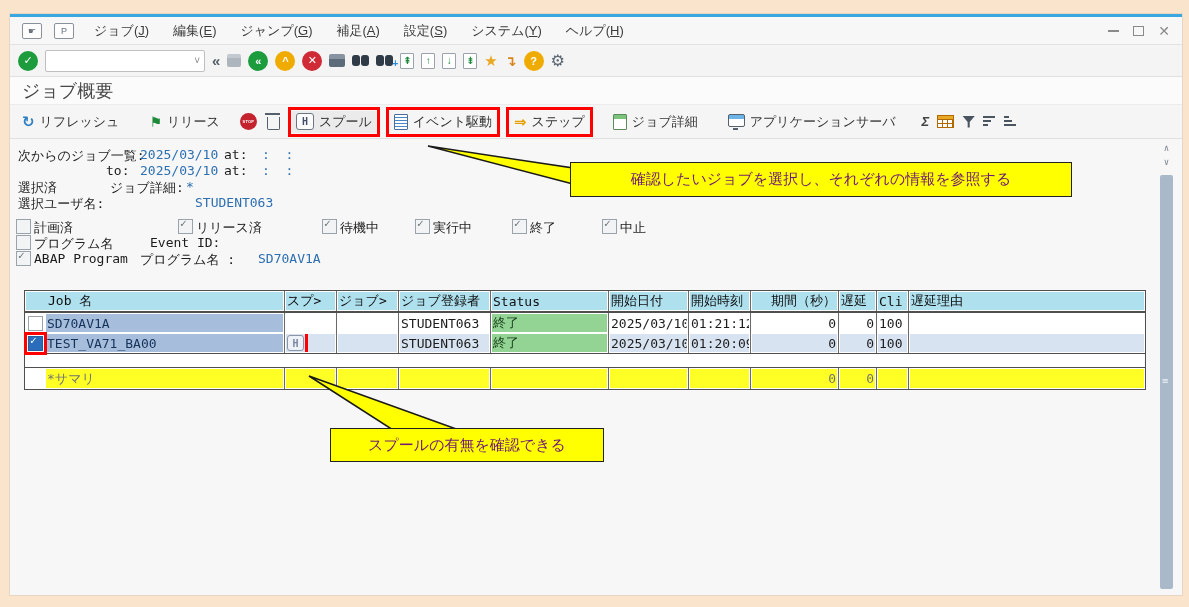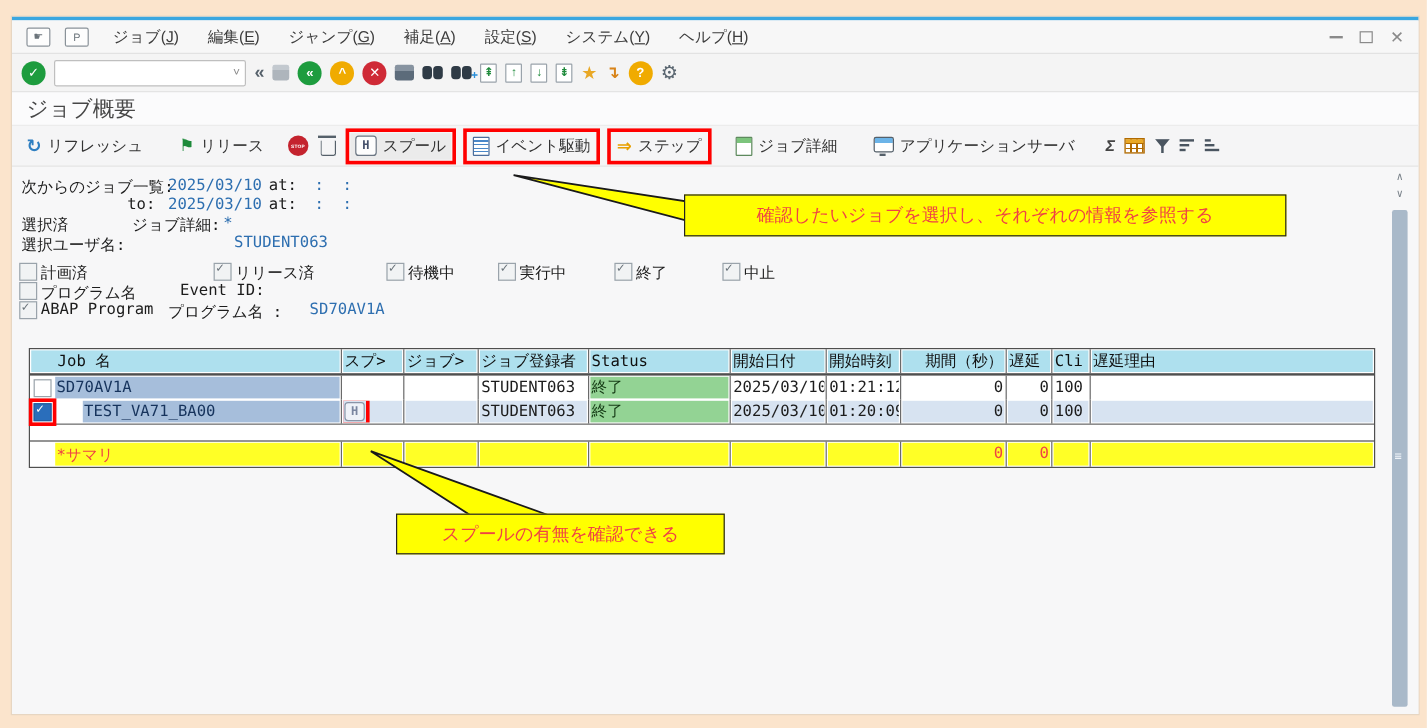--- a/index.html
+++ b/index.html
@@ -106,36 +106,36 @@
   .td{border-right:1px solid #6a6a6a;position:relative;padding:1px;min-height:15px;display:flex;align-items:stretch;}
   .td:last-child{border-right:none;}
   .fill{flex:1;display:flex;align-items:center;padding:0 1px;white-space:nowrap;overflow:hidden;}
   .thead .fill{background:#aee0ee;color:#101010;}
   .thead{border-bottom:2px solid #4f4f4f;}
   .thead .td{min-height:18px;}
   .num{justify-content:flex-end;}
   .rowline{border-bottom:1px solid #4f4f4f;}
   .jobname{background:#a6bedb;color:#16335c;}
   .sel .fill{background:#d7e3f1;}
-  .sel .jobname{background:#a6bedb;margin-left:23px;}
+  .sel .jobname{background:#a6bedb;}
   .statusok{background:#93d394 !important;color:#143914;}
   .cbwrap{display:flex;align-items:center;padding:0 3px 0 2px;flex:none;}
   .rcb{width:13px;height:13px;border:1px solid #9aa3ab;background:#fff;display:inline-block;position:relative;flex:none;}
   .rcb.checked{background:#2a6ebb;border-color:#245f9f;}
   .rcb.checked::after{content:"✓";position:absolute;left:1px;top:-3px;font-size:11px;color:#fff;font-weight:bold;}
   .spacer-row{height:13px;background:#fff;}
-  .sumrow .fill{background:#ffff26;color:#ef4444;}
+  .sumrow .fill{background:#ffff26;color:#737373;}
   .sumrow .td{min-height:19px;}
   .spool-badge{display:none;}
   .spool-badge.show{display:inline-flex;}
   .spool-badge .spool-box{width:15px;height:14px;color:#7a86a0;border-color:#8a95a8;background:#eef2f8;}
   
   .overlay{position:absolute;inset:0;pointer-events:none;z-index:40;}
   .callout{position:absolute;background:#ffff00;border:1.5px solid #222;z-index:41;
-    display:flex;align-items:center;justify-content:center;font-size:15px;color:#ef4444;
+    display:flex;align-items:center;justify-content:center;font-size:15px;color:#701a75;
     font-family:"Liberation Sans","DejaVu Sans",sans-serif;}
   
   .vscroll{position:absolute;top:2px;bottom:6px;right:8px;width:15px;z-index:30;}
   .vs-btn{height:14px;display:flex;align-items:center;justify-content:center;color:#7a828a;font-size:9px;}
   .vs-thumb{position:absolute;top:34px;bottom:0;left:1px;right:1px;background:#a9b9c9;border-radius:2px;}
   .vs-thumb::after{content:"≡";position:absolute;left:2px;top:50%;margin-top:-7px;color:#eef3f8;font-size:10px;}
 </style>
 </head>
 <body>
 

